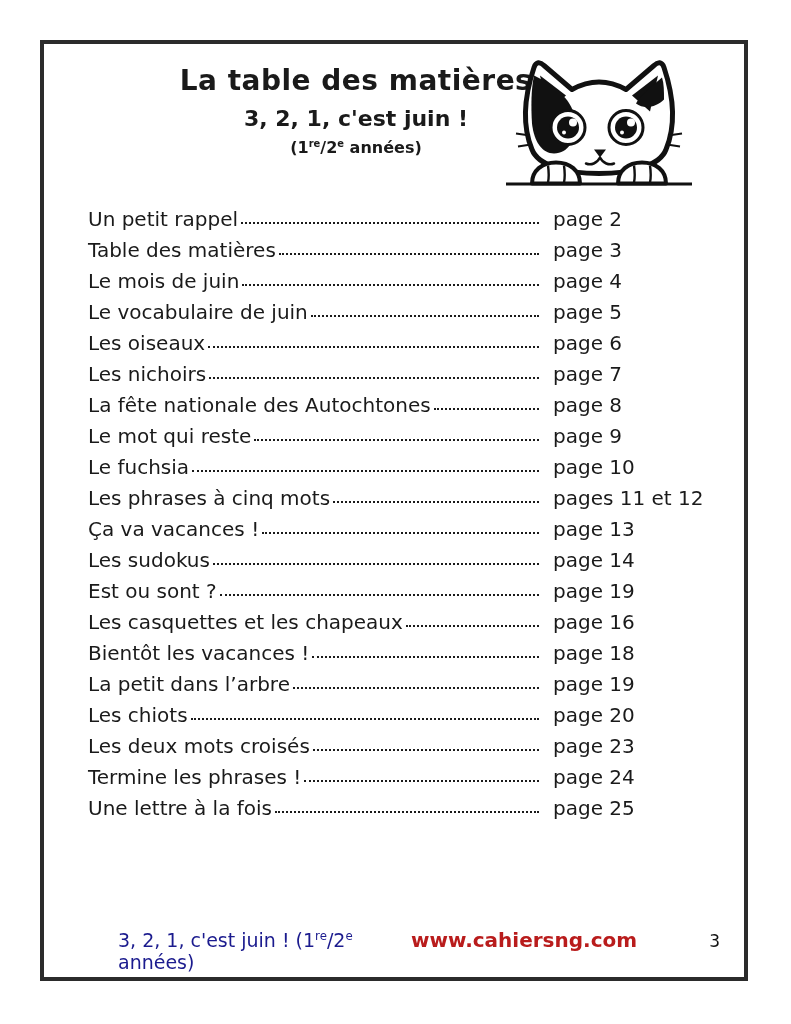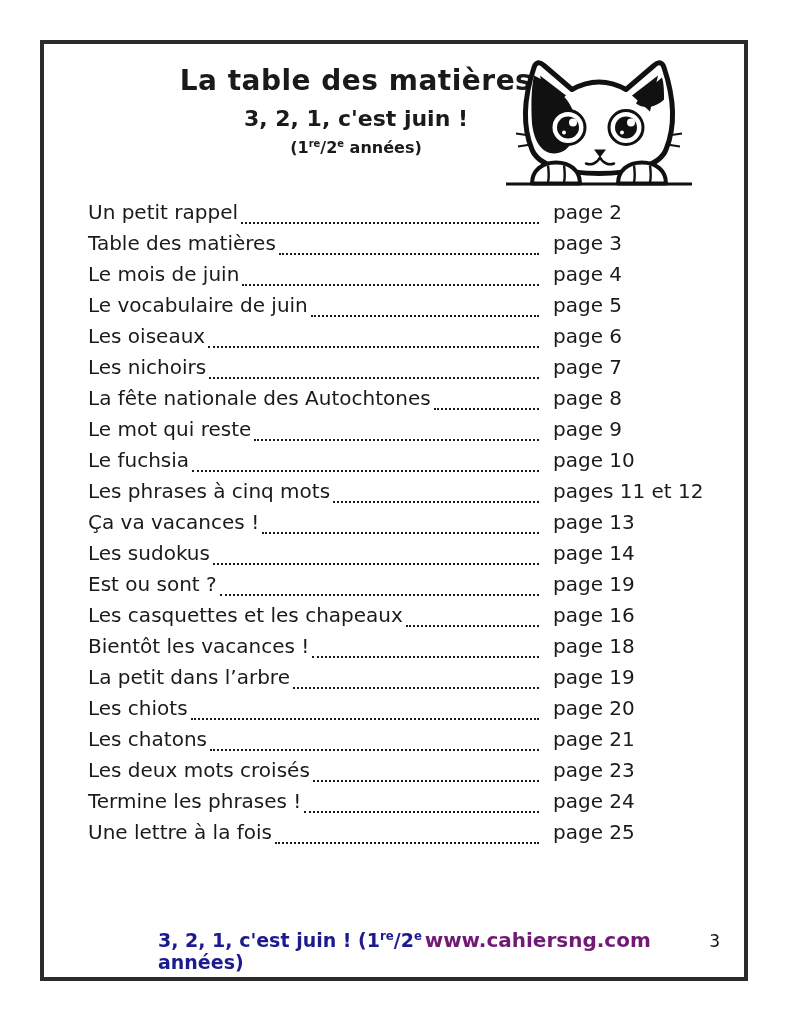--- a/index.html
+++ b/index.html
@@ -15,34 +15,34 @@
   
   .header{position:relative;height:152px;}
   .titles{position:absolute;left:82px;top:20px;width:460px;text-align:center;}
   .page-title{font-size:28px;font-weight:bold;letter-spacing:.5px;}
   .page-subtitle{font-size:22px;font-weight:bold;margin-top:9px;}
   .grade-line{font-size:16px;font-weight:bold;margin-top:7px;}
   .grade-line sup,.footer-series sup{font-size:.62em;}
   .cat{position:absolute;right:50px;top:8px;width:190px;height:138px;}
   
   .toc{padding:4px 14px 0 44px;}
-  .toc-row{display:flex;align-items:flex-start;height:31px;font-size:20px;}
+  .toc-row{display:flex;align-items:flex-end;height:31px;font-size:20px;}
   .toc-label{flex:none;white-space:nowrap;}
   .leader{
     flex:1;align-self:flex-end;height:0;
     border-bottom:2px dotted #1a1a1a;
     margin:0 14px 7px 3px;min-width:20px;
   }
   .toc-page{flex:none;width:177px;white-space:nowrap;}
   
   .footer{
     position:absolute;left:0;right:0;bottom:4px;
     display:flex;align-items:baseline;
   }
-  .footer-series{margin-left:114px;font-size:19px;font-weight:bold;color:#1b1b8e;}
+  .footer-series{margin-left:74px;font-size:19px;font-weight:normal;color:#1b1b8e;}
   .footer-spacer{flex:1;}
   .footer-site{font-size:20px;font-weight:bold;color:#1a1ad0;}
   .footer-endgap{width:78px;}
   .footer-pagenum{font-size:17px;color:#111;margin-right:24px;}
 </style>
 </head>
 <body>
 
 <div class="frame">
 
@@ -185,25 +185,20 @@
         <span class="leader"></span>
         <span class="toc-page">page 19</span>
       </div>
 
       <div class="toc-row">
         <span class="toc-label">Les chiots</span>
         <span class="leader"></span>
         <span class="toc-page">page 20</span>
       </div>
 
-      <div class="toc-row">
-        <span class="toc-label">Les chatons</span>
-        <span class="leader"></span>
-        <span class="toc-page">page 21</span>
-      </div>
 
 
       <div class="toc-row">
         <span class="toc-label">Les deux mots croisés</span>
         <span class="leader"></span>
         <span class="toc-page">page 23</span>
       </div>
 
       <div class="toc-row">
         <span class="toc-label">Termine les phrases !</span>
@@ -215,18 +210,18 @@
         <span class="toc-label">Une lettre à la fois</span>
         <span class="leader"></span>
         <span class="toc-page">page 25</span>
       </div>
 
     </div>
 
   <div class="footer">
     <span class="footer-series" style="color: rgb(27, 27, 142);"><span>3, 2, 1, c'est juin ! (1</span><sup>re</sup><span>/2</span><sup>e</sup><span> années)</span></span>
     <span class="footer-spacer"></span>
-    <span class="footer-site" style="color: #701a75;">www.cahiersng.com</span>
+    <span class="footer-site" style="color: #b91c1c;">www.cahiersng.com</span>
     <span class="footer-endgap"></span>
     <span class="footer-pagenum">3</span>
   </div>
 
 </div>
 
 </body></html>

